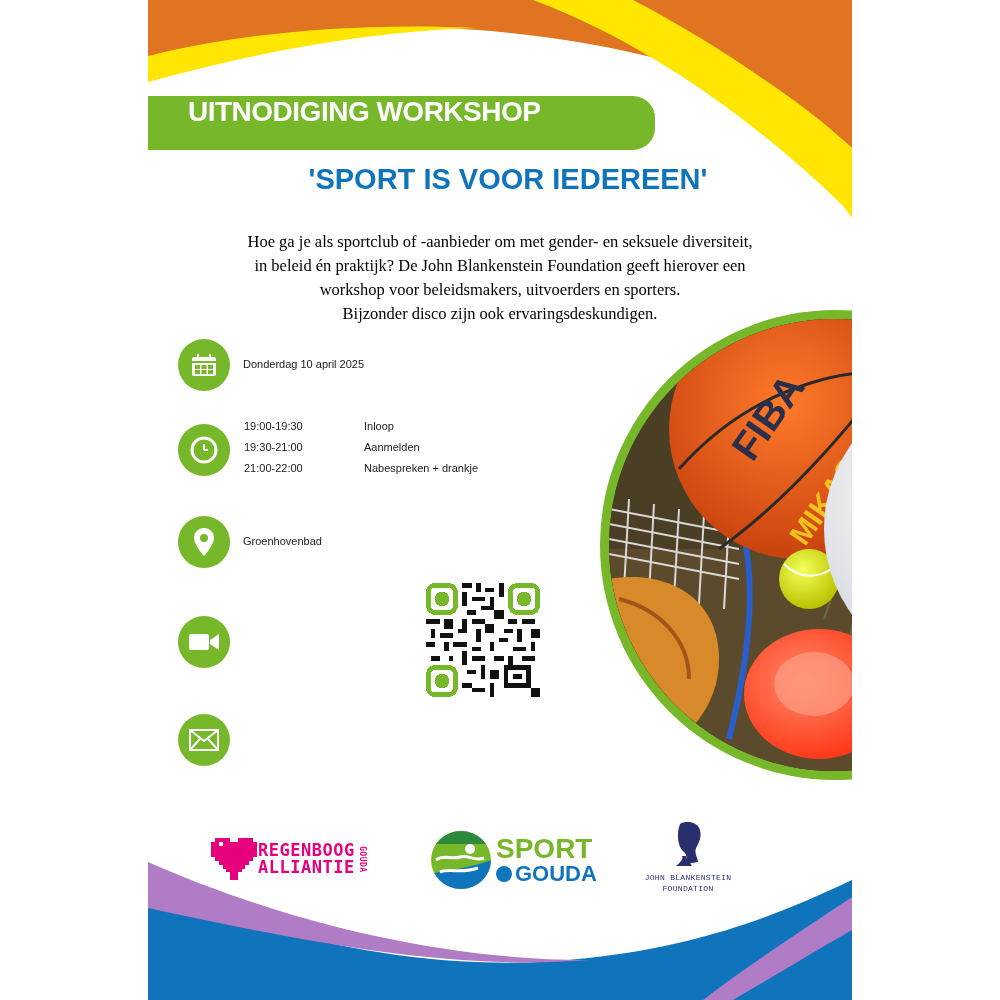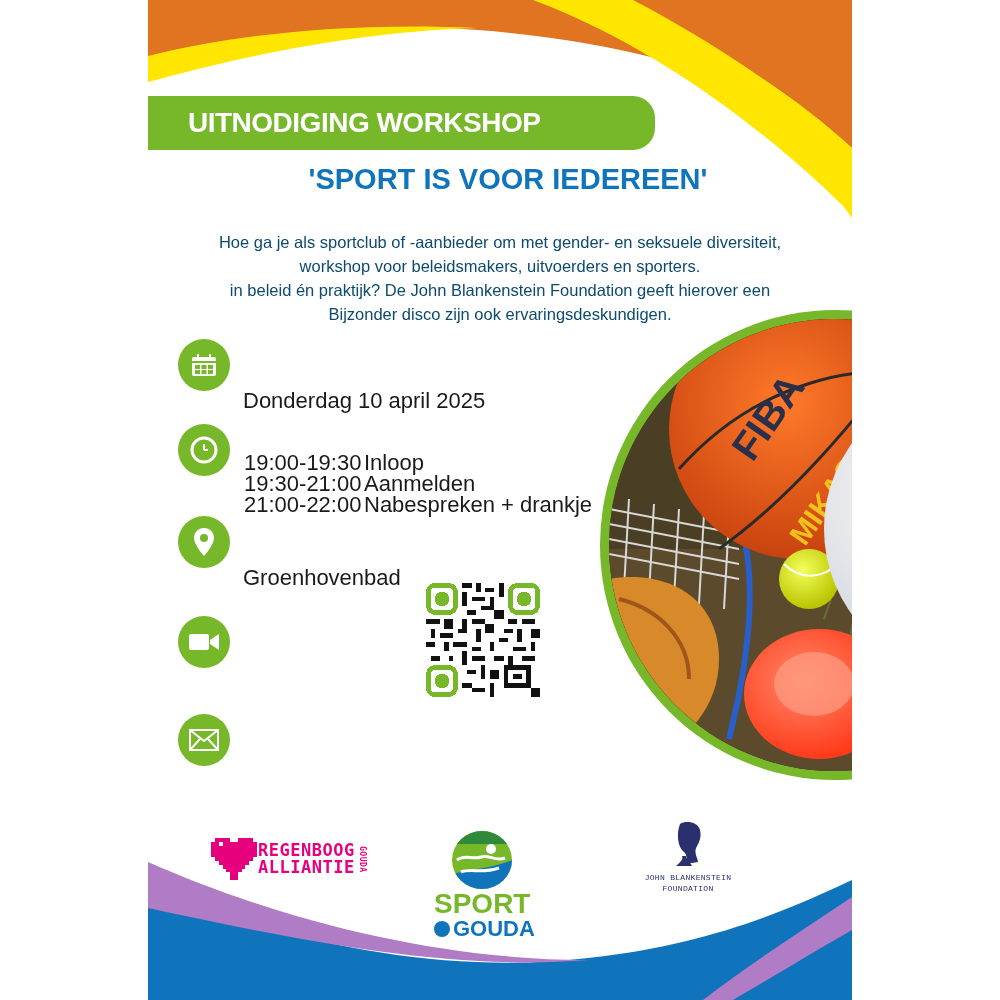--- a/index.html
+++ b/index.html
@@ -9,44 +9,44 @@
       font-family: "DejaVu Sans", "Liberation Sans", sans-serif;
     }
     .page {
       position: absolute; left: 148px; top: 0; width: 704px; height: 1000px;
       background: #ffffff; overflow: hidden;
     }
     .deco { position: absolute; left: 0; top: 0; width: 704px; height: 1000px; }
     .banner {
       position: absolute; left: 0; top: 96px; width: 507px; height: 54px;
       background: #76b82a; border-radius: 0 22px 22px 0;
-      display: flex; align-items: center;
+      display: flex; 
     }
     .banner-text {
       margin-left: 40px; color: #ffffff; font-weight: bold; font-size: 28px;
       letter-spacing: -0.5px; font-family: "Liberation Sans", "DejaVu Sans", sans-serif;
     }
     .subtitle {
       position: absolute; left: 8px; width: 704px; top: 163px; text-align: center;
       color: #1074bc; font-weight: bold; font-size: 29px;
       font-family: "Liberation Sans", "DejaVu Sans", sans-serif;
     }
     .intro {
       position: absolute; left: 0; width: 704px; top: 230px; text-align: center;
-      color: #0c4a6e; font-size: 16.5px; line-height: 24px;
-      font-family: Liberation Sans, sans-serif;
+      color: #000000; font-size: 16.5px; line-height: 24px;
+      font-family: Liberation Serif, serif;
     }
     .intro div { white-space: nowrap; }
     .icon-circle {
       position: absolute; width: 52px; height: 52px; border-radius: 50%;
       background: #76b82a; display: flex; align-items: center; justify-content: center;
     }
     .info-text {
-      position: absolute; color: #1a1a1a; font-size: 22px; line-height: 21px;
-      font-family: "Liberation Sans", "DejaVu Sans", sans-serif; white-space: nowrap; margin-top: 36px;
+      position: absolute; color: #1a1a1a; font-size: 11px; line-height: 21px;
+      font-family: "Liberation Sans", "DejaVu Sans", sans-serif; white-space: nowrap;
     }
     .sched-row { display: flex; }
     .sched-time { width: 120px; }
     .qr {
       position: absolute; left: 278px; top: 583px; width: 114px; height: 114px;
       background: #fff;
     }
     .photo-wrap {
       position: absolute; left: 452px; top: 310px; width: 470px; height: 470px;
       border-radius: 50%; background: #76b82a; overflow: hidden;
@@ -90,22 +90,22 @@
     <path d="M704 897 L704 930 C660 955 620 980 585 1000 L555 1000 C600 965 655 930 704 897 Z" fill="#b07cc6"></path>
   </svg>
 
   <div class="banner">
     <span class="banner-text">UITNODIGING WORKSHOP</span>
   </div>
   <div class="subtitle">'SPORT IS VOOR IEDEREEN'</div>
 
   <div class="intro">
     <div>Hoe ga je als sportclub of -aanbieder om met gender- en seksuele diversiteit,</div>
+    <div>in beleid én praktijk? De John Blankenstein Foundation geeft hierover een</div>
     <div>workshop voor beleidsmakers, uitvoerders en sporters.</div>
-    <div>in beleid én praktijk? De John Blankenstein Foundation geeft hierover een</div>
     <div>Bijzonder disco zijn ook ervaringsdeskundigen.</div>
   </div>
 
   <div class="photo-wrap">
     <div class="photo">
       <svg width="452" height="452" viewBox="0 0 452 452" xmlns="http://www.w3.org/2000/svg">
         <defs>
           <radialGradient id="bball" cx="45%" cy="40%" r="60%">
             <stop offset="0%" stop-color="#ff7a2a"></stop>
             <stop offset="100%" stop-color="#c8420e"></stop>
@@ -314,21 +314,21 @@
       </g>
       <rect x="2" y="1" width="1" height="1" fill="#fff"></rect>
     </svg>
     <div style="">
       <div class="logo-rb-text">REGENBOOG</div>
       <div class="logo-rb-text">ALLIANTIE</div>
     </div>
     <div class="logo-rb-text" style="writing-mode:vertical-rl; font-size:8px; line-height:9px; margin-left:3px;">GOUDA</div>
   </div>
 
-  <div class="logo" style="left:282px; top:830px; display:flex; align-items:center;flex-direction:column;">
+  <div class="logo" style="left:282px; top:830px; display:flex; align-items:center;">
     <svg width="62" height="60" viewBox="0 0 62 60">
       <defs>
           <clipPath id="emb">
             <ellipse cx="31" cy="30" rx="30" ry="29"></ellipse>
           </clipPath>
         </defs>
       <g clip-path="url(#emb)">
         <rect width="62" height="60" fill="#76b82a"></rect>
         <rect width="62" height="14" fill="#2e8a3a"></rect>
         <path d="M0 44 C20 40 40 38 62 30 L62 60 L0 60 Z" fill="#1074bc"></path>

